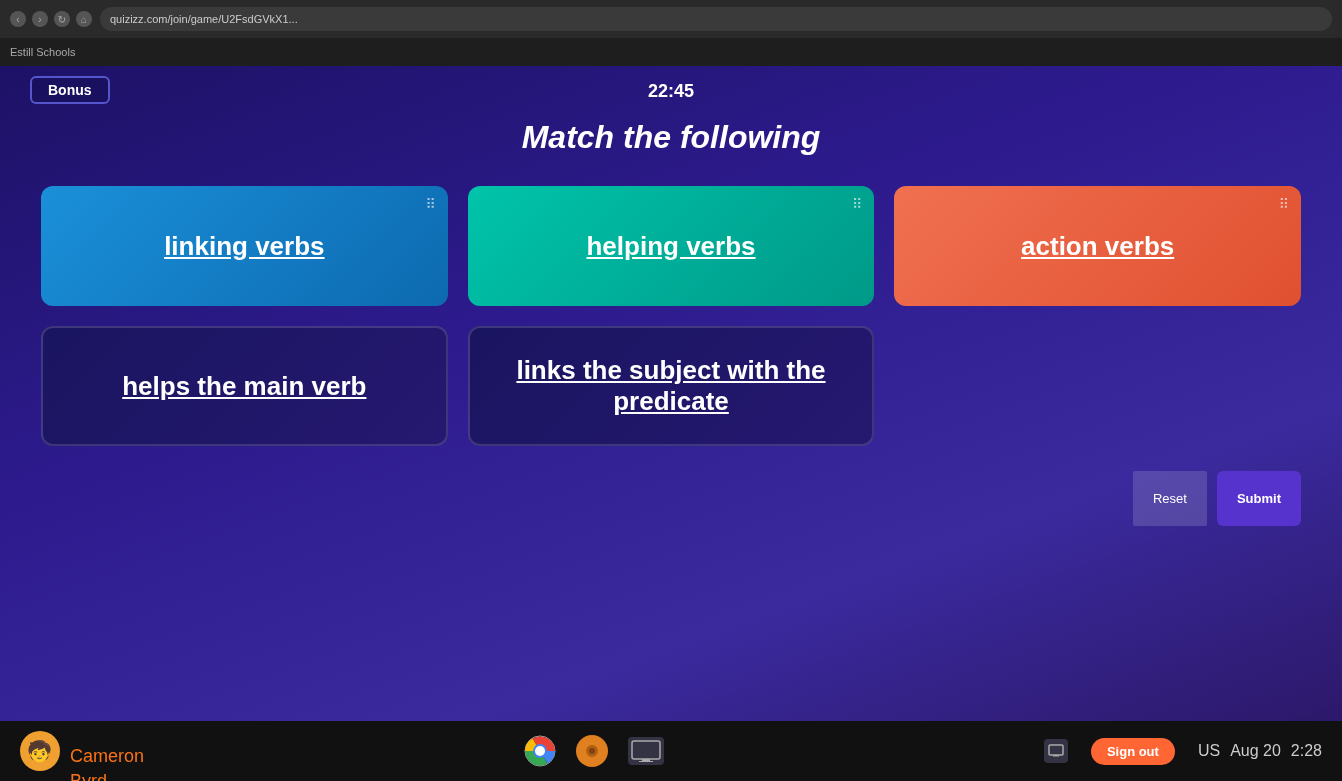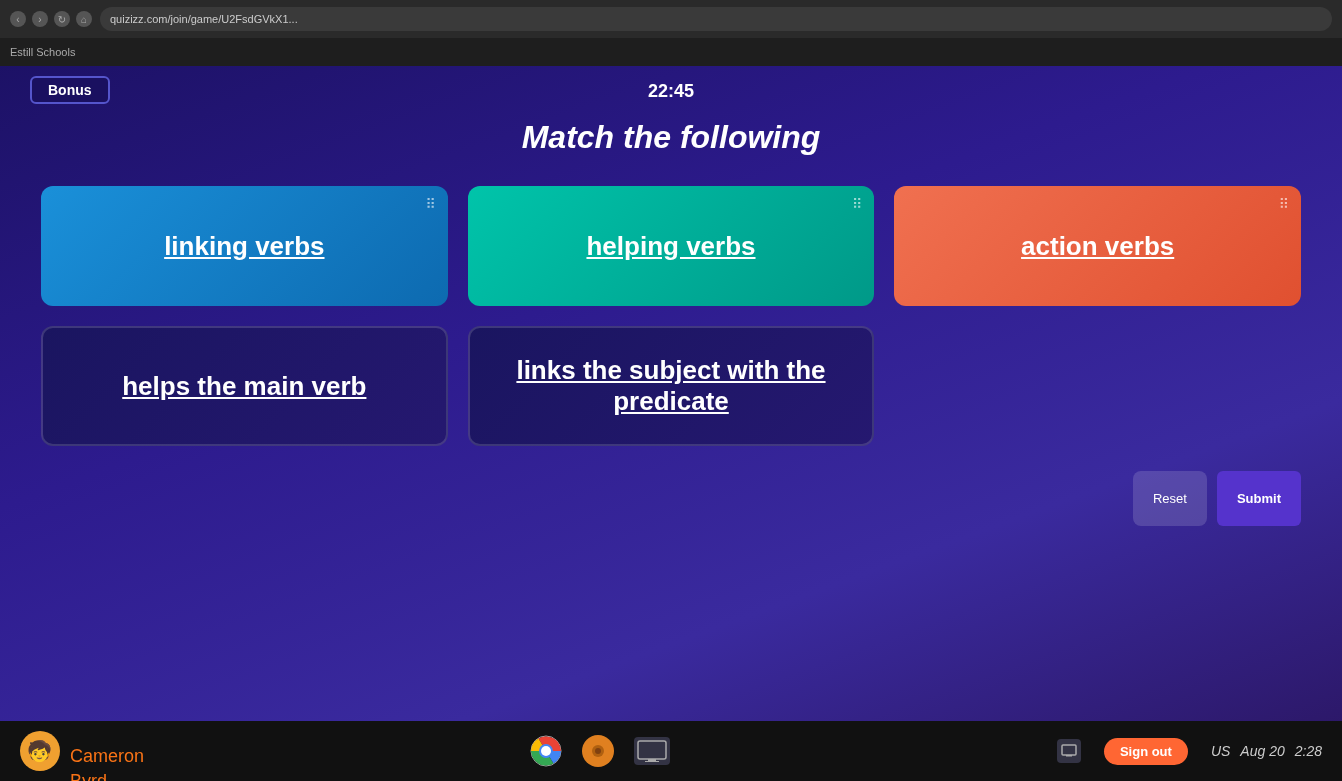--- a/index.html
+++ b/index.html
@@ -233,42 +233,41 @@
       border: none;
       padding: 6px 16px;
       border-radius: 20px;
       font-size: 13px;
       cursor: pointer;
       font-weight: bold;
     }
 
     .system-info {
       color: #ccc;
-      font-size: 14px;
+      font-size: 16px;
       display: flex;
       gap: 10px;
-      font-style: italic;
     }
 
     
     .action-buttons {
       display: flex;
       gap: 10px;
       justify-content: flex-end;
       width: 100%;
       max-width: 1260px;
       margin-top: 5px;
     }
 
     .reset-btn {
       background: rgba(255,255,255,0.15);
       color: white;
       border: none;
       padding: 8px 20px;
-      border-radius: 8px;
+      border-radius: 2px;
       font-size: 13px;
       cursor: pointer;
     }
 
     .submit-btn {
       background: #5533cc;
       color: white;
       border: none;
       padding: 20px 20px;
       border-radius: 6px;

